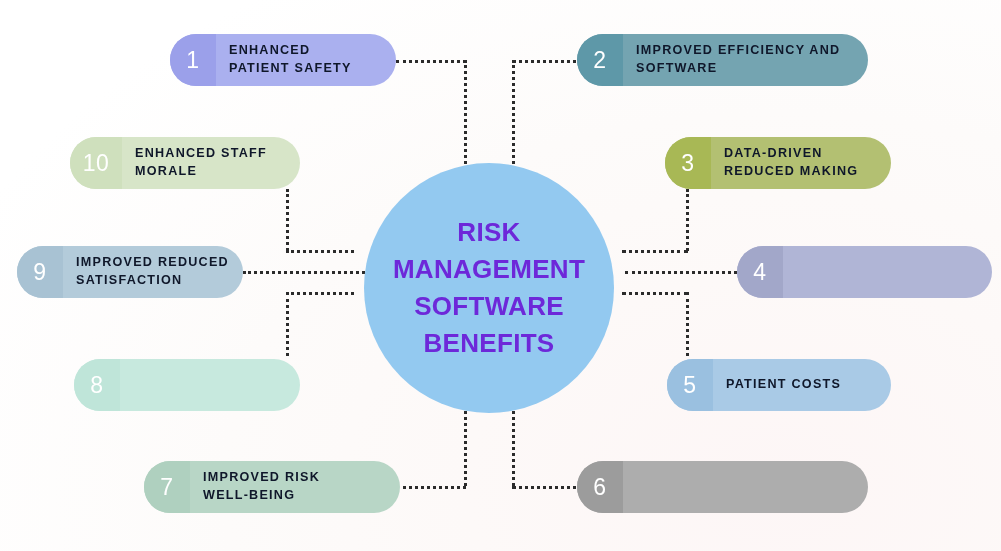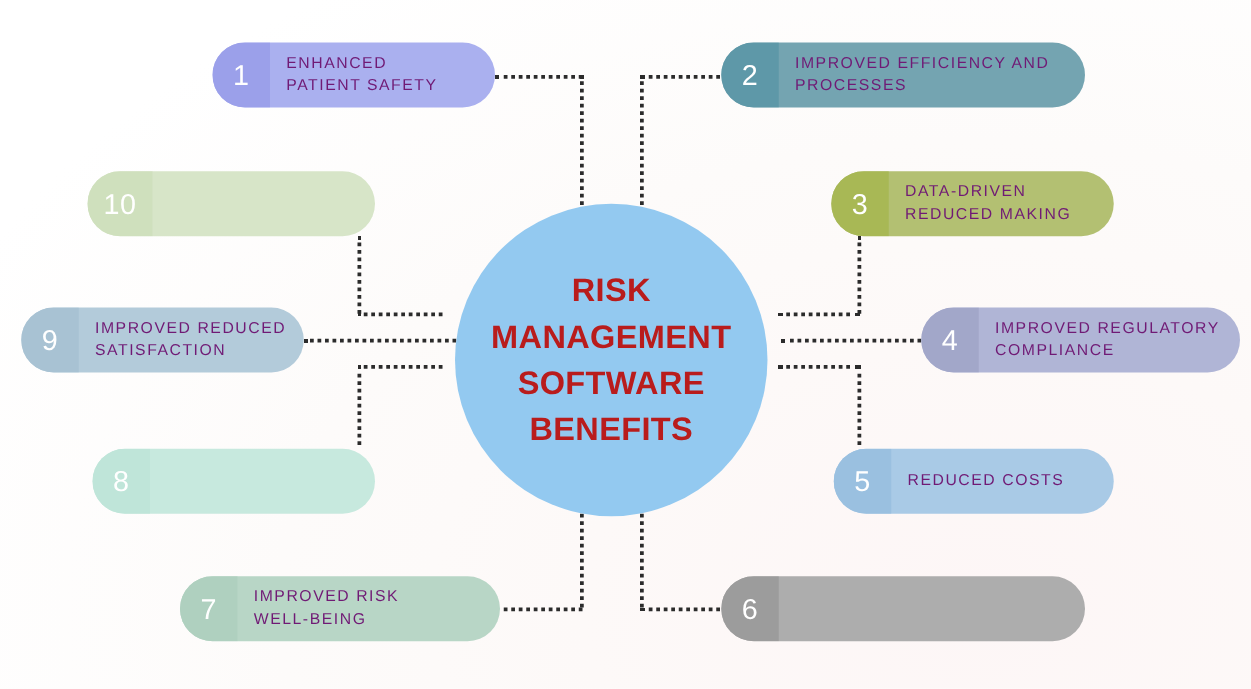--- a/index.html
+++ b/index.html
@@ -46,21 +46,21 @@
     width: 250px;
     height: 250px;
     border-radius: 50%;
     background: #93c9f0;
     z-index: 3;
     display: flex;
     align-items: center;
     justify-content: center;
   }
   #center-title {
-    color: #b91c1c;
+    color: #6d28d9;
     font-size: 26px;
     font-weight: bold;
     line-height: 1.42;
     text-align: center;
     letter-spacing: 0.3px;
     white-space: pre-line;
     padding: 0 18px;
   }
 
   
@@ -79,23 +79,23 @@
     justify-content: center;
     color: #ffffff;
     font-size: 23px;
     font-weight: normal;
     letter-spacing: 0.5px;
   }
   .pill .label {
     flex: 1 1 auto;
     display: flex;
     align-items: center;
-    color: #701a75;
+    color: #0f172a;
     font-size: 12.6px;
-    font-weight: normal;
+    font-weight: bold;
     letter-spacing: 1.25px;
     line-height: 1.42;
     white-space: pre-line;
   }
   
   .pill.left-num .num { width: 46px; }
   .pill.left-num .label { padding-left: 13px; padding-right: 14px; }
 </style>
 </head>
 <body>
@@ -139,38 +139,36 @@
 
   <div class="pill left-num" style="left:170px; top:34px; width:226px; height:52px; background:#aab0ef;">
     <div class="num" style="background:#9ba0ea;">1</div>
     <div class="label">ENHANCED
 PATIENT SAFETY</div>
   </div>
 
   <div class="pill left-num" style="left:577px; top:34px; width:291px; height:52px; background:#74a4b1;">
     <div class="num" style="background:#5e98a8;">2</div>
     <div class="label">IMPROVED EFFICIENCY AND
-PROCESSES</div>
+SOFTWARE</div>
   </div>
 
   <div class="pill left-num" style="left:665px; top:137px; width:226px; height:52px; background:#b3c072;">
     <div class="num" style="background:#a8b855;">3</div>
     <div class="label">DATA-DRIVEN
 REDUCED MAKING</div>
   </div>
 
   <div class="pill left-num" style="left:737px; top:246px; width:255px; height:52px; background:#b0b5d6;">
     <div class="num" style="background:#a2a7c9;">4</div>
-    <div class="label">IMPROVED REGULATORY
-COMPLIANCE</div>
   </div>
 
   <div class="pill left-num" style="left:667px; top:359px; width:224px; height:52px; background:#a9cae6;">
     <div class="num" style="background:#9ac0e0;">5</div>
-    <div class="label">REDUCED COSTS</div>
+    <div class="label">PATIENT COSTS</div>
   </div>
 
   <div class="pill left-num" style="left:577px; top:461px; width:291px; height:52px; background:#adadad;">
     <div class="num" style="background:#9c9c9c;">6</div>
   </div>
 
   <div class="pill left-num" style="left:144px; top:461px; width:256px; height:52px; background:#b8d6c6;">
     <div class="num" style="background:#afd0bf;">7</div>
     <div class="label">IMPROVED RISK
 WELL-BEING</div>
@@ -181,15 +179,17 @@
   </div>
 
   <div class="pill left-num" style="left:17px; top:246px; width:226px; height:52px; background:#b3cbda;">
     <div class="num" style="background:#a8c2d3;">9</div>
     <div class="label">IMPROVED REDUCED
 SATISFACTION</div>
   </div>
 
   <div class="pill left-num" style="left:70px; top:137px; width:230px; height:52px; background:#d7e5c8;">
     <div class="num" style="background:#cfe0bd; width:52px;">10</div>
+    <div class="label">ENHANCED STAFF
+MORALE</div>
   </div>
 
 </div>
 
 </body></html>

